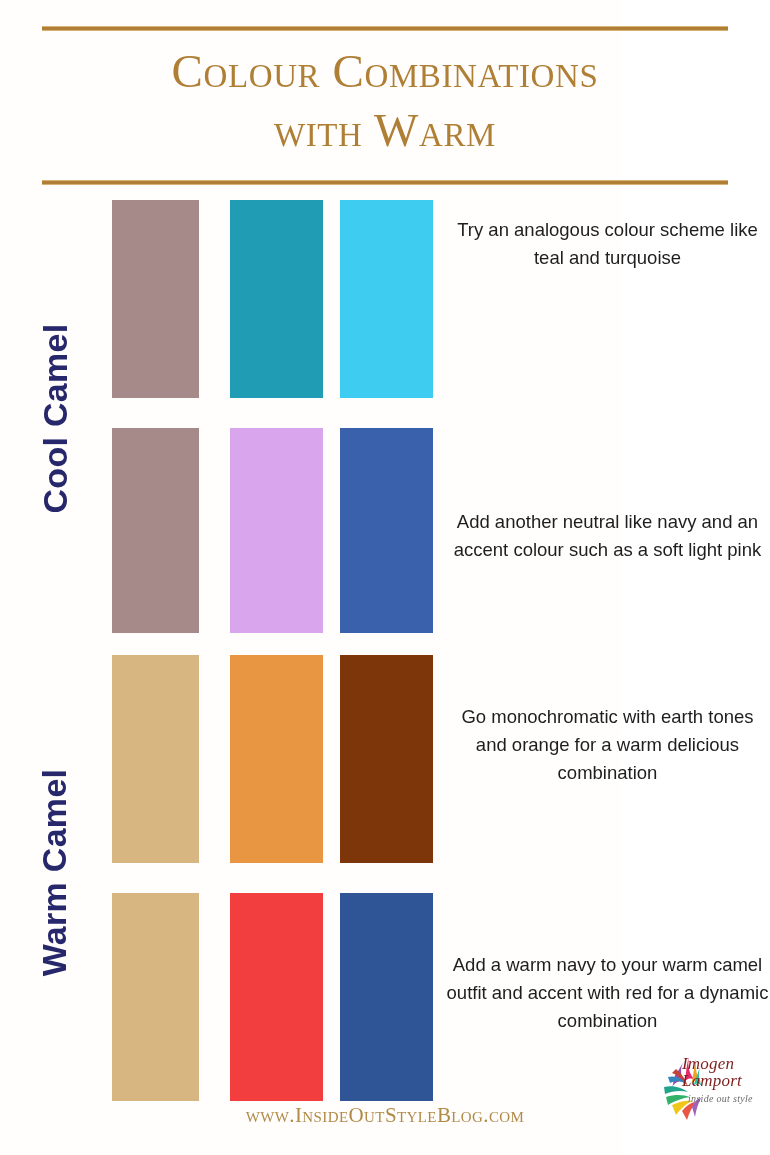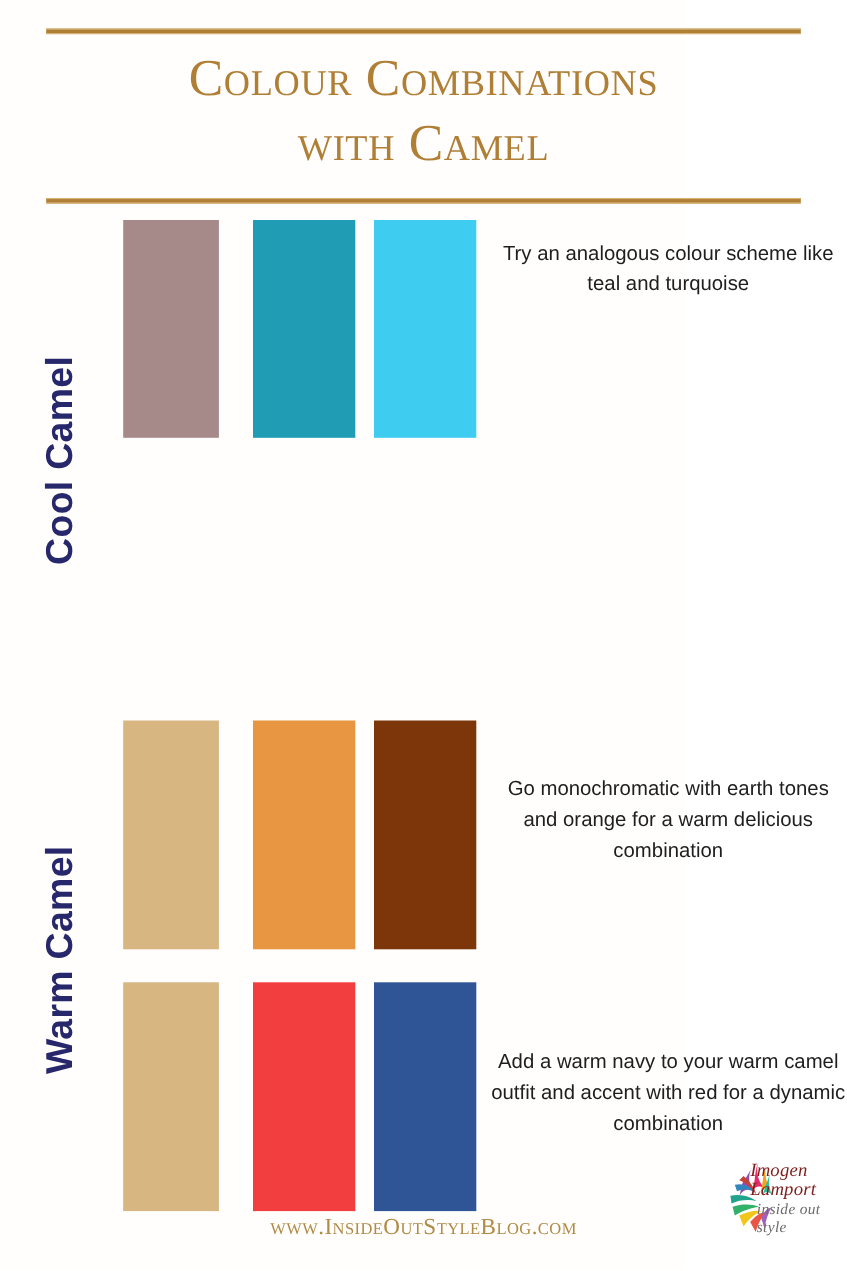--- a/index.html
+++ b/index.html
@@ -161,54 +161,62 @@
     line-height: 1.0;
     letter-spacing: 0.2px;
   }
   .logo-tag {
     position: absolute;
     left: 48px;
     top: 46px;
     font-family: "Liberation Serif", "DejaVu Serif", serif;
     font-style: italic;
     color: #6b6b6b;
-    font-size: 14px;
+    font-size: 10px;
     letter-spacing: 0.3px;
   }
 </style>
 </head>
 <body>
 
 <div class="page">
 
   <div class="header">
     <div class="rule rule-top" style="background: rgb(176, 127, 54);"></div>
     <div class="title" style="color: rgb(176, 127, 54);">
       <span class="title-line">Colour Combinations</span>
-      <span class="title-line">with Camel</span>
+      <span class="title-line">with Warm</span>
     </div>
     <div class="rule rule-bottom" style="background: rgb(176, 127, 54);"></div>
   </div>
 
   <div class="side-label side-cool" style="color: rgb(39, 39, 107);">
     <span>Cool Camel</span>
   </div>
   <div class="side-label side-warm" style="color: rgb(39, 39, 107);">
     <span>Warm Camel</span>
   </div>
 
   <div class="row row-1">
     <div class="swatches">
       <div class="swatch swatch-0" style="background: rgb(165, 138, 137);"></div>
       <div class="swatch swatch-1" style="background: rgb(32, 156, 180);"></div>
       <div class="swatch swatch-2" style="background: rgb(62, 205, 240);"></div>
     </div>
     <div class="note note-1">Try an analogous colour scheme like teal and turquoise</div>
   </div>
 
+  <div class="row row-2">
+    <div class="swatches">
+      <div class="swatch swatch-0" style="background: rgb(165, 138, 137);"></div>
+      <div class="swatch swatch-1" style="background: rgb(217, 165, 236);"></div>
+      <div class="swatch swatch-2" style="background: rgb(58, 98, 172);"></div>
+    </div>
+    <div class="note note-2">Add another neutral like navy and an accent colour such as a soft light pink</div>
+  </div>
 
   <div class="row row-3">
     <div class="swatches">
       <div class="swatch swatch-0" style="background: rgb(215, 182, 129);"></div>
       <div class="swatch swatch-1" style="background: rgb(232, 150, 65);"></div>
       <div class="swatch swatch-2" style="background: rgb(124, 54, 9);"></div>
     </div>
     <div class="note note-3">Go monochromatic with earth tones and orange for a warm delicious combination</div>
   </div>
 

